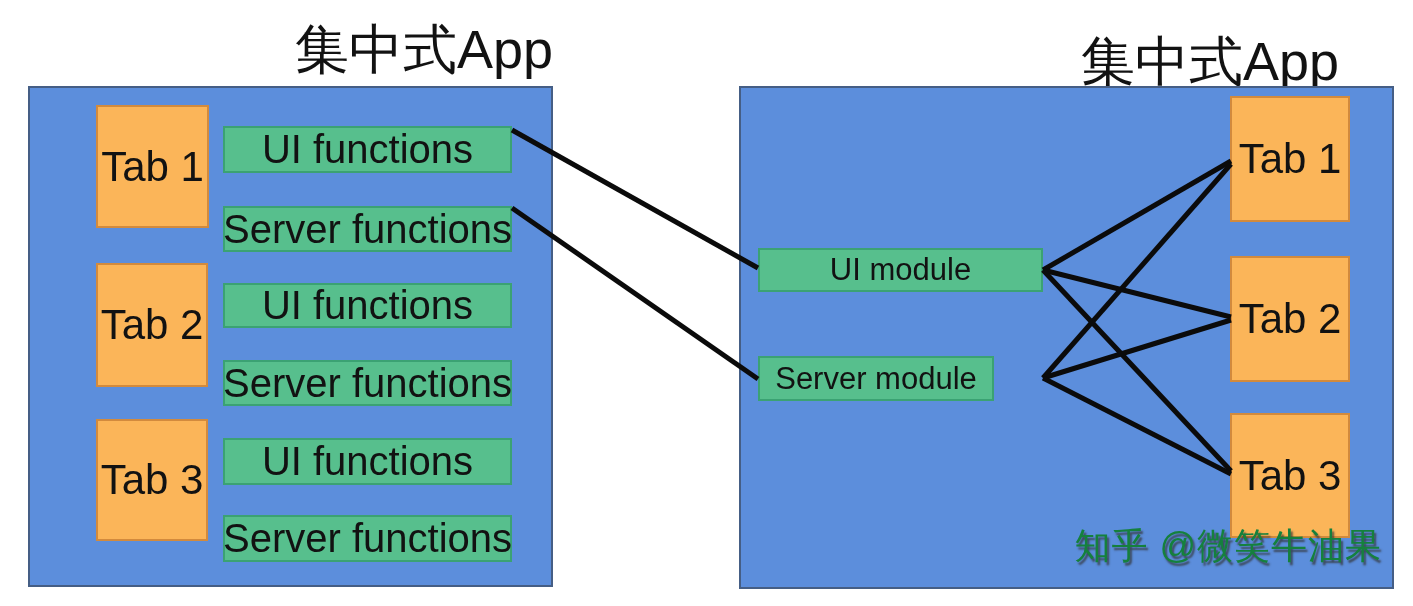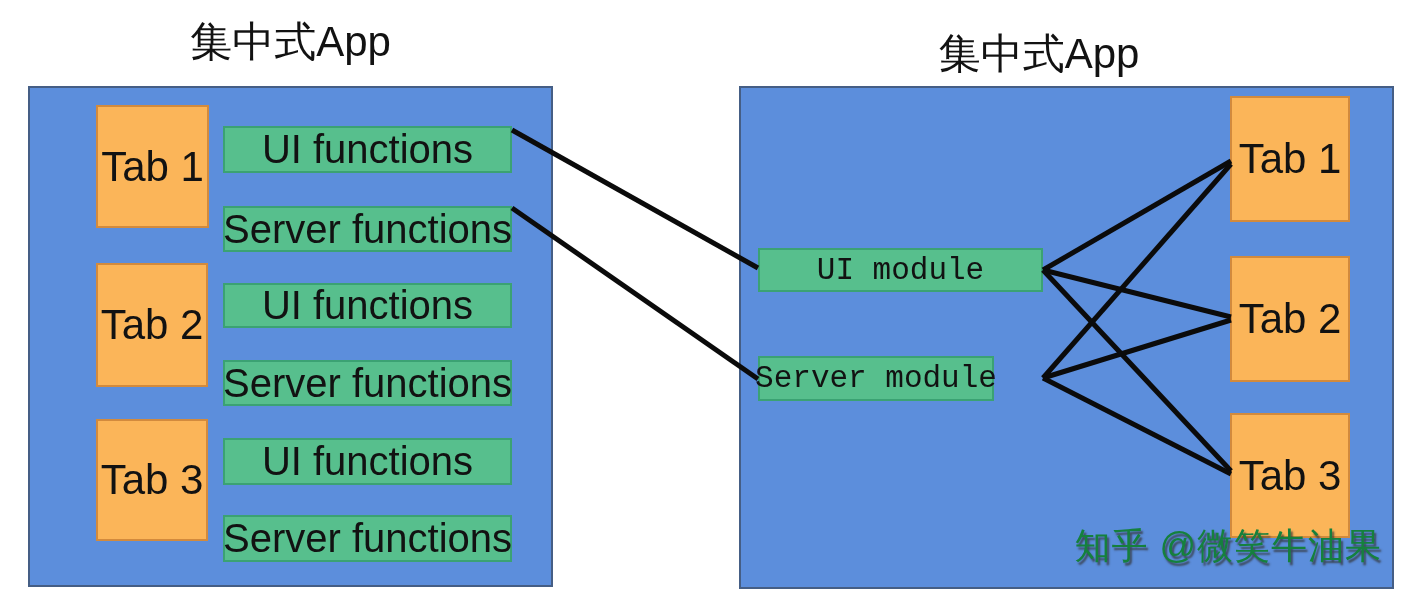--- a/index.html
+++ b/index.html
@@ -8,39 +8,39 @@
     --green-fill:#57bf8d; --green-border:#3ba273;
     --line:#0b0b0b;       --text:#121212;
   }
   html,body{margin:0;padding:0;background:#ffffff;}
   #stage{
     position:relative;width:1413px;height:606px;overflow:hidden;
     font-family:"Liberation Sans","DejaVu Sans",sans-serif;color:var(--text);
     background:#ffffff;
   }
   .title{
-    position:absolute;font-size:42px;line-height:1.2;text-align:center;
+    position:absolute;font-size:54px;line-height:1.2;text-align:right;
     color:var(--text);white-space:nowrap;
   }
   .panel{
     position:absolute;background:var(--panel-fill);
     border:2px solid var(--panel-border);box-sizing:border-box;
   }
   .box{
     position:absolute;box-sizing:border-box;display:flex;
     align-items:center;justify-content:center;white-space:nowrap;
   }
   .tab-box{
     background:var(--tab-fill);border:2px solid var(--tab-border);font-size:42px;
   }
   .fn-box{
     background:var(--green-fill);border:2px solid var(--green-border);font-size:40px;margin-top:20px;
   }
   .module-box{
-    background:var(--green-fill);border:2px solid var(--green-border);font-size:31px;font-family:Liberation Mono, monospace;
+    background:var(--green-fill);border:2px solid var(--green-border);font-size:31px;
   }
   #wires{position:absolute;left:0;top:0;pointer-events:none;}
   .watermark{
     position:absolute;left:1000px;top:522px;width:382px;text-align:right;
     font-size:36px;color:#15803d;letter-spacing:1px;white-space:nowrap;
     text-shadow:2px 3px 2px rgba(50,50,50,0.75);
   }
 </style>
 </head>
 <body>

